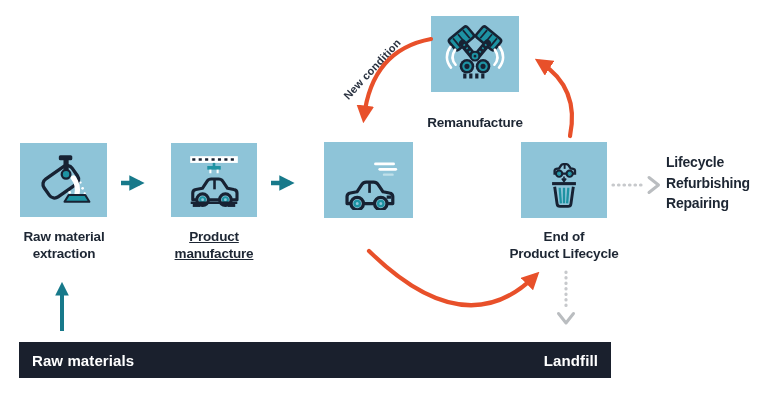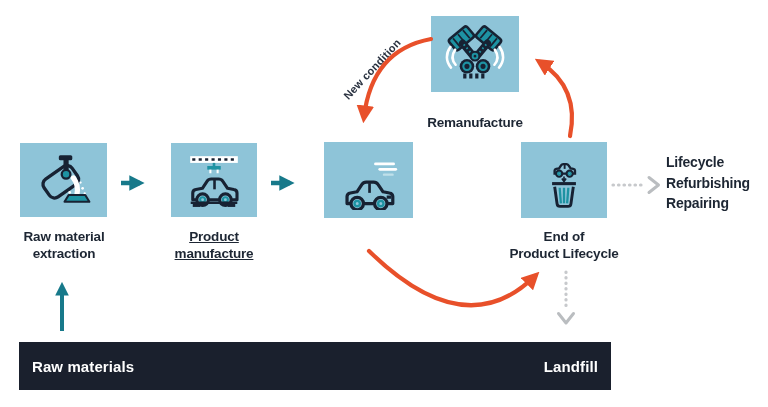--- a/index.html
+++ b/index.html
@@ -27,21 +27,21 @@
   #label-remanufacture{ left:410px; top:115px; width:130px; }
   #recovery-options {
     position:absolute; left:666px; top:152px; width:100px; z-index:2;
     font-weight:700; font-size:14px; line-height:20.5px; color:#1d2633; text-align:left; letter-spacing:-0.2px;
   }
   #new-condition-label {
     position:absolute; left:321px; top:63px; width:102px; z-index:2; text-align:center;
     font-size:11px; font-weight:600; color:#2a3240; transform:rotate(-47deg); letter-spacing:0.2px;
   }
   #bottom-bar {
-    position:absolute; left:19px; top:342px; width:592px; height:48px; background:#1a202d; z-index:2;
+    position:absolute; left:19px; top:342px; width:592px; height:36px; background:#1a202d; z-index:2;
     display:flex; align-items:center; justify-content:space-between; padding:0 13px;
     color:#ffffff; font-weight:700; font-size:15px; letter-spacing:0.1px;
   }
   .icon-svg { display:block; }
 </style>
 </head>
 <body>
 
 <div id="canvas">
 

